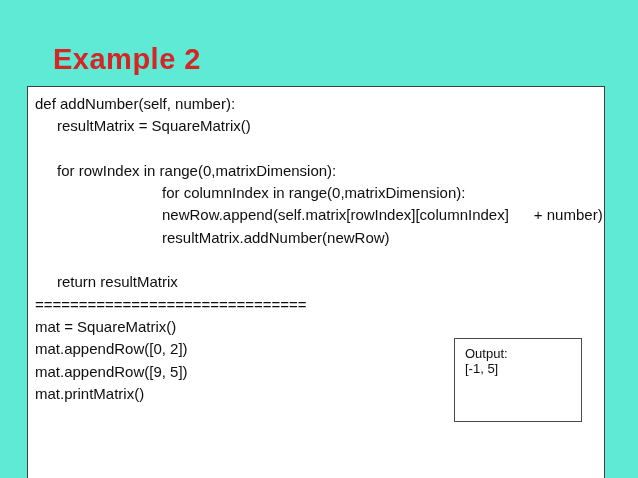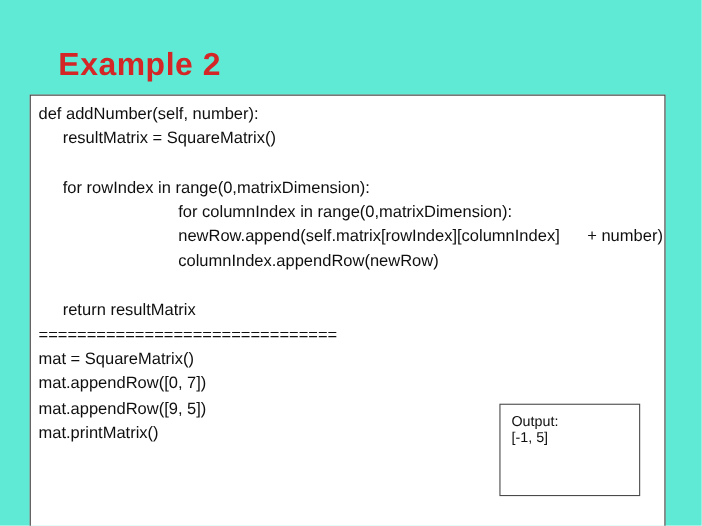--- a/index.html
+++ b/index.html
@@ -47,21 +47,21 @@
     line-height: 22.3px;
     color: #0f0f0f;
     white-space: pre;
     padding-left: 7px;
   }
   .code-line.ind1 { padding-left: 29px; }
   .code-line.ind2 { padding-left: 134px; }
   .output-box {
     position: absolute;
     left: 454px;
-    top: 367px;
+    top: 338px;
     width: 128px;
     height: 84px;
     border: 1px solid #4a4a4a;
     box-sizing: border-box;
     background: #ffffff;
     padding: 7px 8px 0 10px;
   }
   .output-line {
     font-size: 13px;
     line-height: 15px;
@@ -77,26 +77,26 @@
   <h1 class="slide-title" style="color: rgb(212, 38, 38);">Example 2</h1>
 
   <div class="code-box">
 
   <div class="code-line ind0">def addNumber(self, number):</div>
       <div class="code-line ind1">resultMatrix = SquareMatrix()</div>
       <div class="code-line ind0">&nbsp;</div>
       <div class="code-line ind1">for rowIndex in range(0,matrixDimension):</div>
       <div class="code-line ind2">for columnIndex in range(0,matrixDimension):</div>
       <div class="code-line ind2">newRow.append(self.matrix[rowIndex][columnIndex]      + number)</div>
-      <div class="code-line ind2">columnIndex.appendRow(newRow)</div>
+      <div class="code-line ind2">resultMatrix.addNumber(newRow)</div>
       <div class="code-line ind0">&nbsp;</div>
       <div class="code-line ind1">return resultMatrix</div>
       <div class="code-line ind0">===============================</div>
       <div class="code-line ind0">mat = SquareMatrix()</div>
-      <div class="code-line ind0">mat.appendRow([0, 7])</div>
+      <div class="code-line ind0">mat.appendRow([0, 2])</div>
       <div class="code-line ind0">mat.appendRow([9, 5])</div>
       <div class="code-line ind0">mat.printMatrix()</div>
     </div>
 
   <div class="output-box">
     <div class="output-line">Output:</div>
     <div class="output-line">[-1, 5]</div>
   </div>
 
 </div>

